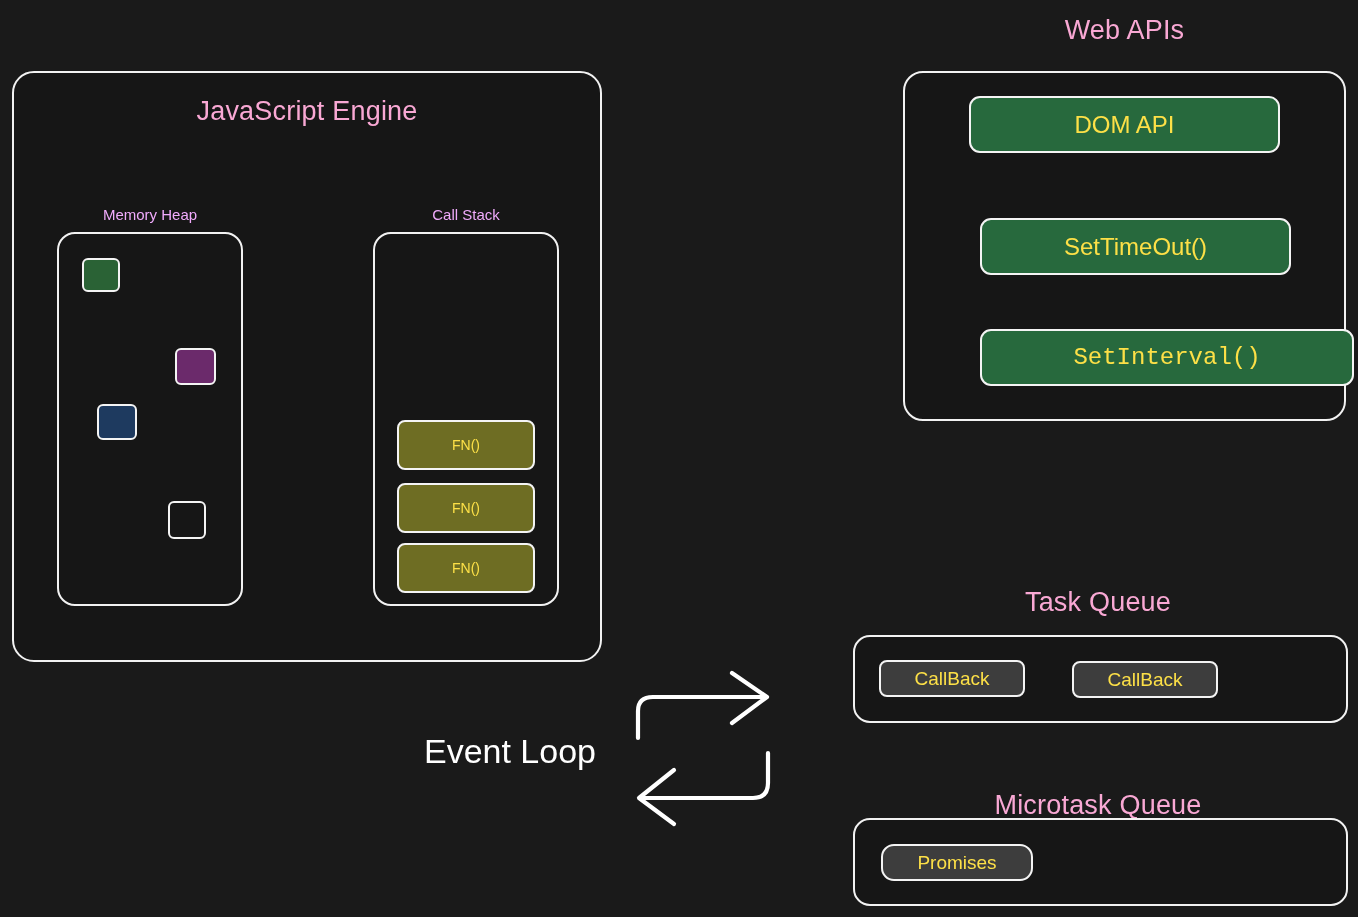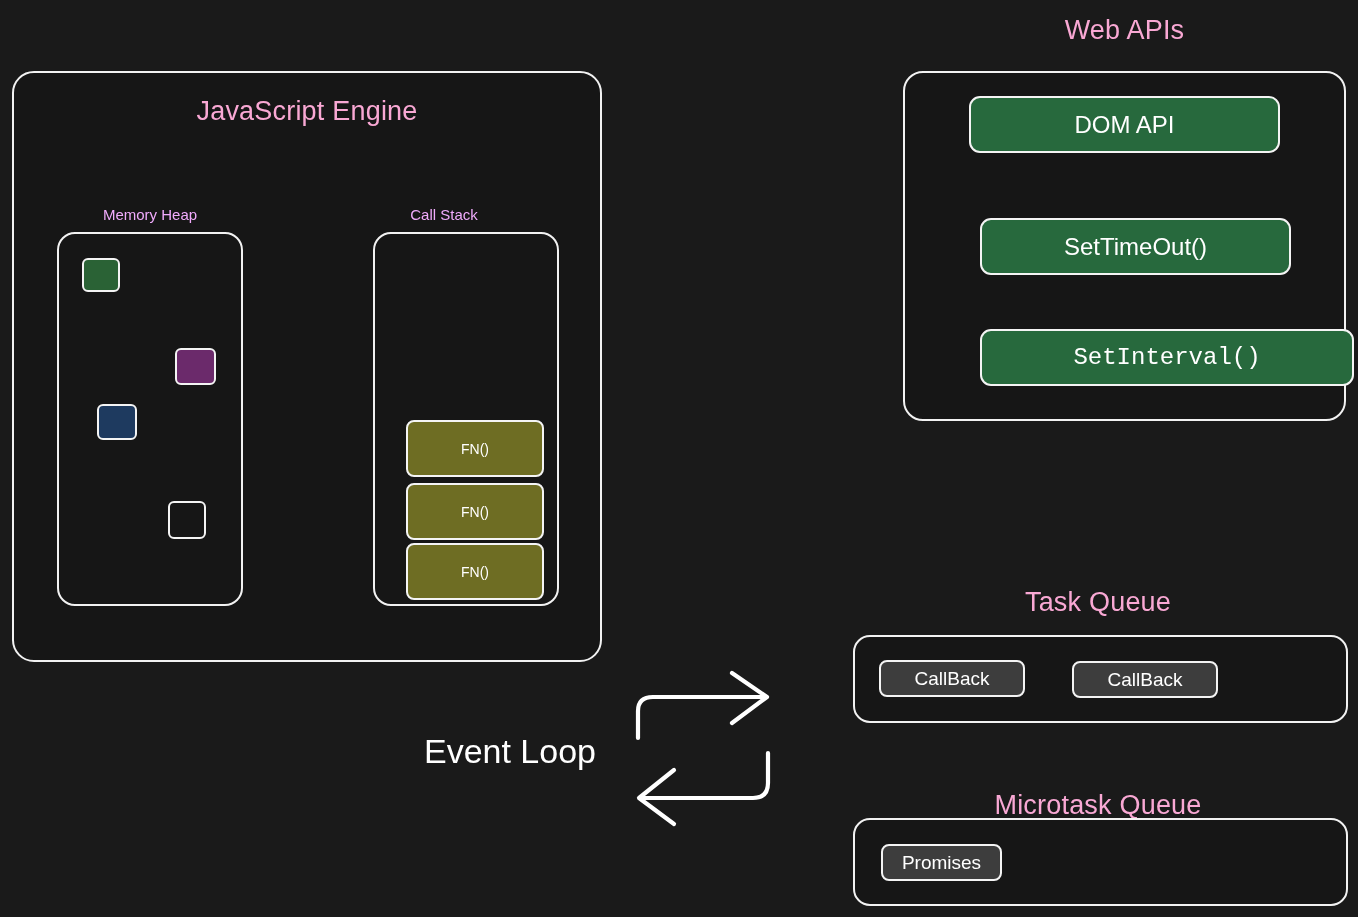--- a/index.html
+++ b/index.html
@@ -44,44 +44,44 @@
     font-weight: 400;
   }
   .chip {
     position: absolute;
     box-sizing: border-box;
     display: flex;
     align-items: center;
     justify-content: center;
     border: 2px solid #f4f4f4;
     border-radius: 9px;
-    color: #ffffff;
+    color: #fde047;
     white-space: nowrap;
   }
   .heap-block {
     position: absolute;
     box-sizing: border-box;
     border: 2px solid #f4f4f4;
     border-radius: 6px;
   }
 
   
   #js-engine-panel { left: 12px;  top: 71px;  width: 590px;  height: 591px; border-radius: 22px; }
   #js-engine-title { left: 12px;  top: 96px;  width: 590px; font-size: 27px; }
 
   #memory-heap-label { left: 57px;  top: 206px; width: 186px; }
   #memory-heap-panel { left: 57px;  top: 232px; width: 186px; height: 374px; }
 
-  #call-stack-label  { left: 351px; top: 206px; width: 186px; }
+  #call-stack-label  { left: 373px; top: 206px; width: 186px; }
   #call-stack-panel  { left: 373px; top: 232px; width: 186px; height: 374px; }
 
   .fn-chip {
-    left: 406px;
+    left: 397px;
     width: 138px;
-    height: 57px;
+    height: 50px;
     background: #6e6d23;
     font-size: 14px;
     border-radius: 8px;
   }
   #fn-chip-0 { top: 420px; }
   #fn-chip-1 { top: 483px; }
   #fn-chip-2 { top: 543px; }
 
   
   #web-apis-title  { left: 903px; top: 15px; width: 443px; font-size: 27px; }
@@ -104,21 +104,21 @@
     background: #3d3d3d;
     font-size: 19px;
     border-radius: 8px;
   }
   #task-chip-0 { left: 879px; top: 660px; width: 146px; }
   #task-chip-1 { left: 1072px; top: 661px; width: 146px; }
 
   
   #microtask-queue-title { left: 853px; top: 768px; width: 490px; font-size: 27px; margin-top: 22px; }
   #microtask-queue-panel { left: 853px; top: 818px; width: 495px; height: 88px; border-radius: 17px; }
-  #microtask-chip-0 { left: 881px; top: 844px; width: 121px; }
+  #microtask-chip-0 { left: 881px; top: 844px; width: 152px; border-radius: 13px; }
 
   
   #event-loop-label {
     position: absolute;
     left: 420px; top: 732px;
     width: 180px;
     text-align: center;
     font-size: 34px;
     white-space: nowrap;
   }

